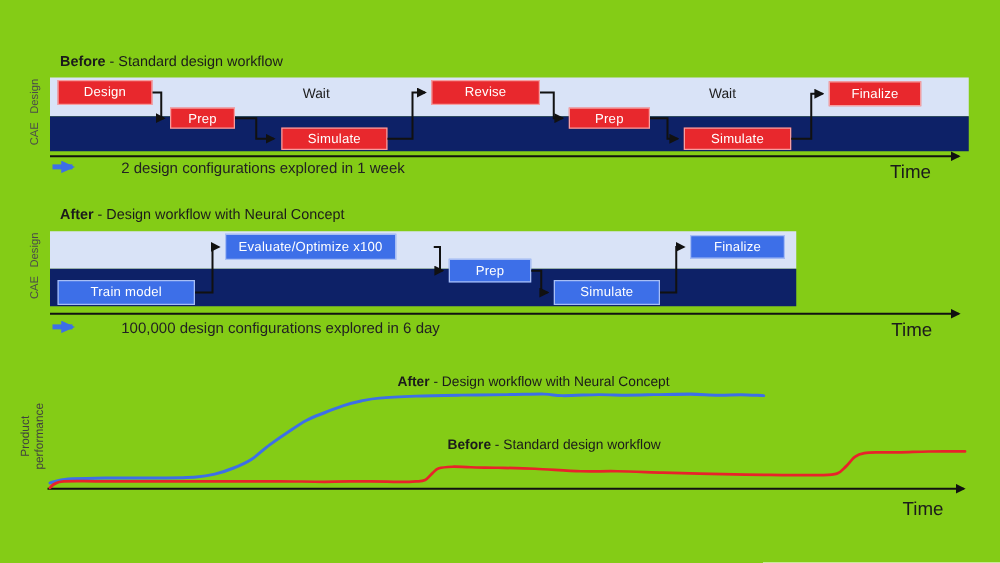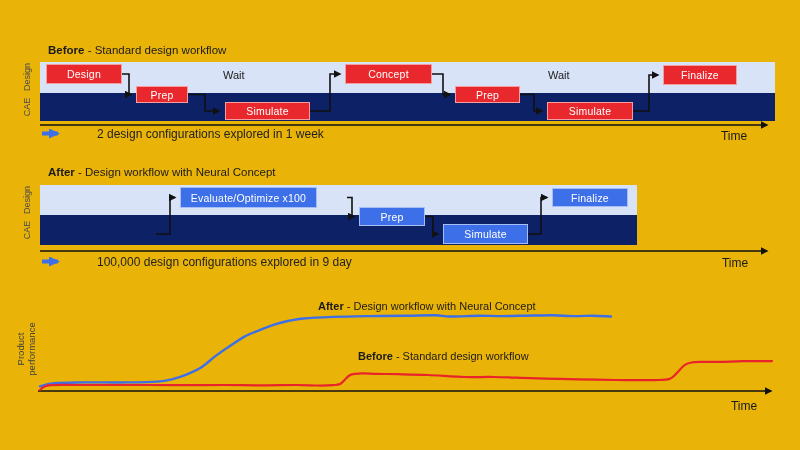--- a/index.html
+++ b/index.html
@@ -1,29 +1,29 @@
 <!DOCTYPE html>
 <html><head>
 <meta charset="utf-8">
 <style>
   html,body{margin:0;padding:0;background:#fff;}
-  .stage{position:relative;width:800px;height:450px;background:#eab308;overflow:hidden;
+  .stage{position:relative;width:800px;height:450px;background:#84cc16;overflow:hidden;
          font-family:"Liberation Sans", sans-serif;color:#1b1b1b;}
   .band{position:absolute;}
   .task{position:absolute;display:flex;align-items:center;justify-content:center;
         color:#ffffff;font-size:10.5px;letter-spacing:.2px;border:1px solid rgba(255,255,255,.55);
         box-sizing:border-box;white-space:nowrap;}
   .task.red{background:#e8282d;}
   .task.blue{background:#3d6fe8;}
   .sec-title{position:absolute;font-size:11.5px;color:#1b1b1b;white-space:nowrap;}
   .sec-title b{font-weight:bold;}
   .lane-label{position:absolute;width:60px;height:12px;font-size:9px;color:#4a4a4a;
               text-align:center;transform:rotate(-90deg);line-height:12px;}
-  .wait{position:absolute;width:60px;font-size:11px;color:#1b1b1b;}
-  .time-label{position:absolute;width:44px;text-align:center;font-size:12px;color:#1b1b1b;}
+  .wait{position:absolute;width:60px;text-align:center;font-size:11px;color:#1b1b1b;}
+  .time-label{position:absolute;width:44px;text-align:left;font-size:15px;color:#1b1b1b;}
   .legend-text{position:absolute;font-size:12px;color:#222;white-space:nowrap;margin-left:22px;}
   .curve-label{position:absolute;font-size:11px;color:#1b1b1b;white-space:nowrap;}
   .curve-label b{font-weight:bold;}
   .ylabel{position:absolute;width:90px;height:24px;left:-18px;top:337px;font-size:9.5px;
           line-height:11px;color:#3f3f3f;text-align:center;transform:rotate(-90deg);}
   svg.overlay{position:absolute;left:0;top:0;width:800px;height:450px;pointer-events:none;}
 </style>
 </head>
 <body>
 
@@ -33,46 +33,47 @@
 
   <div class="lane-label" style="left:-3px;top:71px;">Design</div>
   <div class="lane-label" style="left:-3px;top:101px;">CAE</div>
 
   <div class="band" style="left:40px;top:62px;width:735px;height:31px;background:#d9e3f7;"></div>
   <div class="band" style="left:40px;top:93px;width:735px;height:28px;background:#0d2167;"></div>
 
   <div class="task red" style="left:46px;top:64px;width:76px;height:20px;">Design</div>
   <div class="task red" style="left:136px;top:86px;width:52px;height:17px;">Prep</div>
   <div class="task red" style="left:225px;top:102px;width:85px;height:18px;">Simulate</div>
-  <div class="task red" style="left:345px;top:64px;width:87px;height:20px;">Concept</div>
+  <div class="task red" style="left:345px;top:64px;width:87px;height:20px;">Revise</div>
   <div class="task red" style="left:455px;top:86px;width:65px;height:17px;">Prep</div>
   <div class="task red" style="left:547px;top:102px;width:86px;height:18px;">Simulate</div>
   <div class="task red" style="left:663px;top:65px;width:74px;height:20px;">Finalize</div>
 
   <div class="wait" style="left:223px;top:69px;">Wait</div>
   <div class="wait" style="left:548px;top:69px;">Wait</div>
 
   <div class="time-label" style="left:712px;top:129px;">Time</div>
   <div class="legend-text" style="left:75px;top:127px;">2 design configurations explored in 1 week</div>
 
   <div class="sec-title" style="left:48px;top:166px;"><b>After</b><span> - Design workflow with Neural Concept</span></div>
 
   <div class="lane-label" style="left:-3px;top:194px;">Design</div>
   <div class="lane-label" style="left:-3px;top:224px;">CAE</div>
 
   <div class="band" style="left:40px;top:185px;width:597px;height:30px;background:#d9e3f7;"></div>
   <div class="band" style="left:40px;top:215px;width:597px;height:30px;background:#0d2167;"></div>
 
+  <div class="task blue" style="left:46px;top:224px;width:110px;height:20px;">Train model</div>
   <div class="task blue" style="left:180px;top:187px;width:137px;height:21px;">Evaluate/Optimize x100</div>
   <div class="task blue" style="left:359px;top:207px;width:66px;height:19px;">Prep</div>
   <div class="task blue" style="left:443px;top:224px;width:85px;height:20px;">Simulate</div>
   <div class="task blue" style="left:552px;top:188px;width:76px;height:19px;">Finalize</div>
 
   <div class="time-label" style="left:713px;top:256px;">Time</div>
-  <div class="legend-text" style="left:75px;top:255px;">100,000 design configurations explored in 9 day</div>
+  <div class="legend-text" style="left:75px;top:255px;">100,000 design configurations explored in 6 day</div>
 
   <div class="ylabel">
     <div>Product</div>
     <div>performance</div>
   </div>
   <div class="curve-label" style="left:318px;top:300px;"><b>After</b><span> - Design workflow with Neural Concept</span></div>
   <div class="curve-label" style="left:358px;top:350px;"><b>Before</b><span> - Standard design workflow</span></div>
   <div class="time-label" style="left:722px;top:399px;">Time</div>
 
   <svg class="overlay" viewBox="0 0 800 450">

